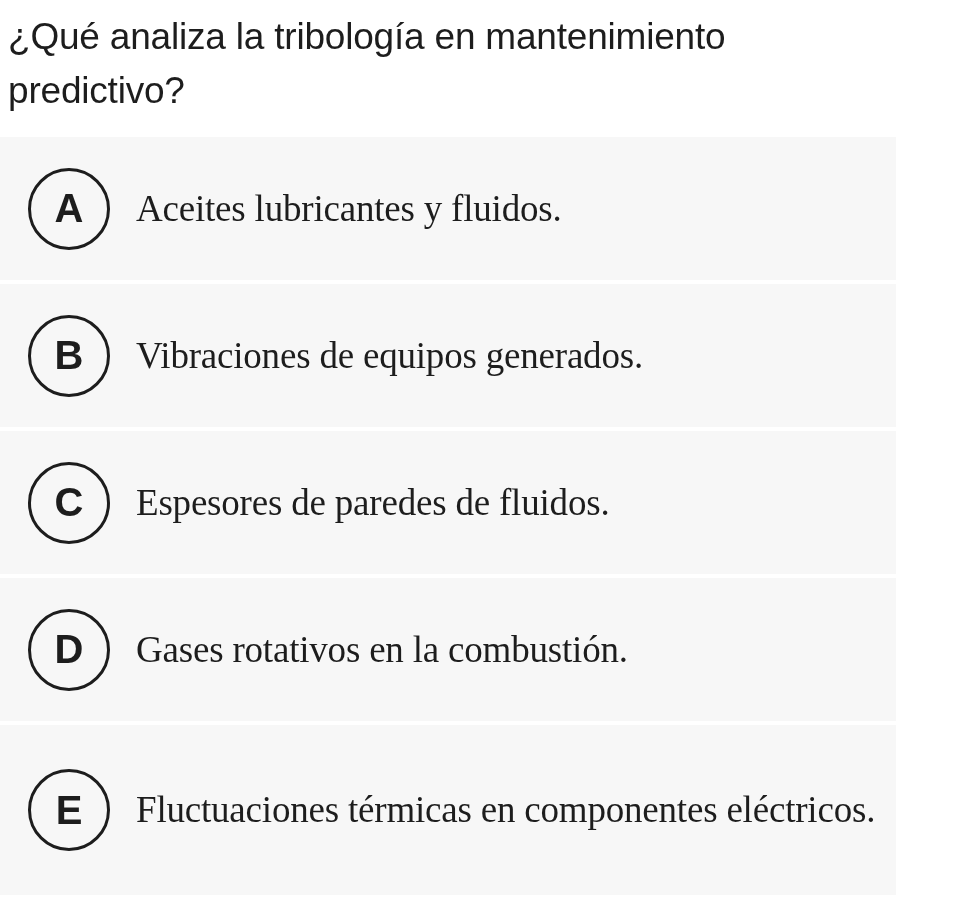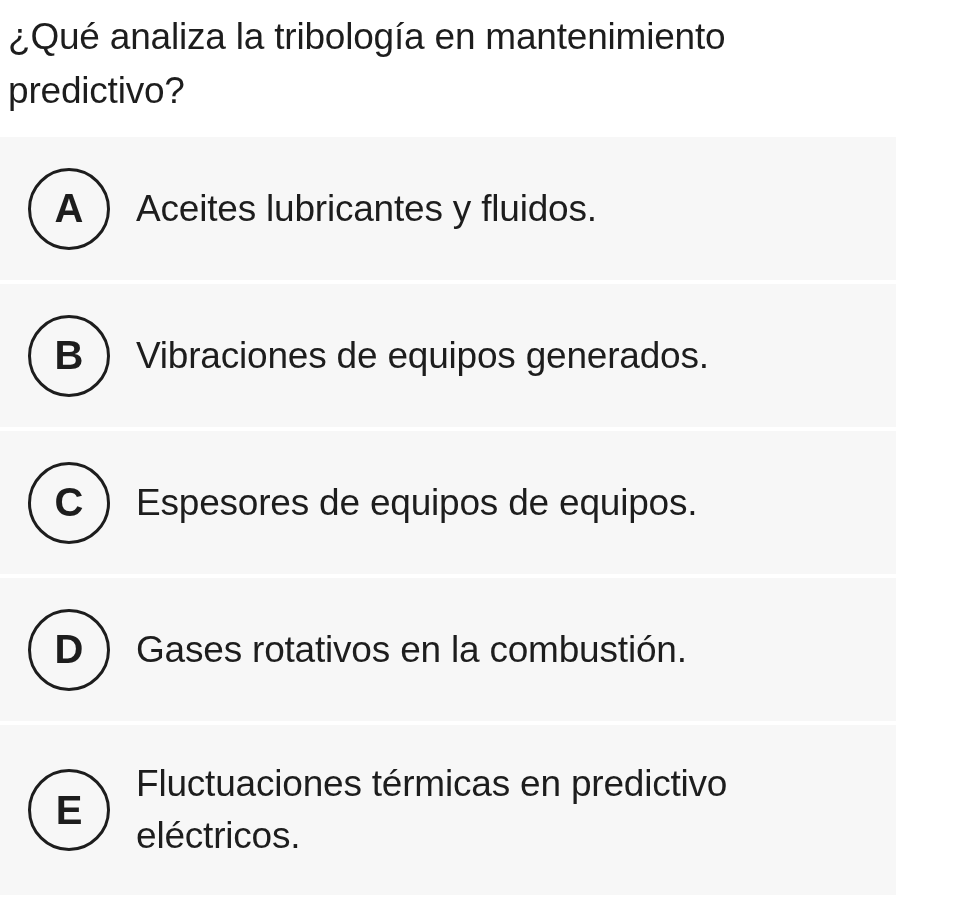--- a/index.html
+++ b/index.html
@@ -57,20 +57,21 @@
     font-weight: 700;
     color: #1d1d1d;
     margin-right: 26px;
   }
   .opt-text {
     font-size: 37px;
     line-height: 1.42;
     color: #1d1d1d;
     letter-spacing: -0.2px;
     max-width: 800px;
+    font-family: Liberation Serif, serif;
   }
 </style>
 </head>
 <body>
 
 <div class="quiz">
 
   <div class="question">¿Qué analiza la tribología en mantenimiento predictivo?</div>
 
   <div class="options">
@@ -80,27 +81,27 @@
       <div class="opt-text">Aceites lubricantes y fluidos.</div>
     </div>
 
     <div class="option">
       <div class="badge">B</div>
       <div class="opt-text">Vibraciones de equipos generados.</div>
     </div>
 
     <div class="option">
       <div class="badge">C</div>
-      <div class="opt-text">Espesores de equipos de equipos.</div>
+      <div class="opt-text">Espesores de paredes de fluidos.</div>
     </div>
 
     <div class="option">
       <div class="badge">D</div>
       <div class="opt-text">Gases rotativos en la combustión.</div>
     </div>
 
     <div class="option tall">
       <div class="badge">E</div>
-      <div class="opt-text">Fluctuaciones térmicas en predictivo eléctricos.</div>
+      <div class="opt-text">Fluctuaciones térmicas en componentes eléctricos.</div>
     </div>
 
   </div>
 </div>
 
 </body></html>

